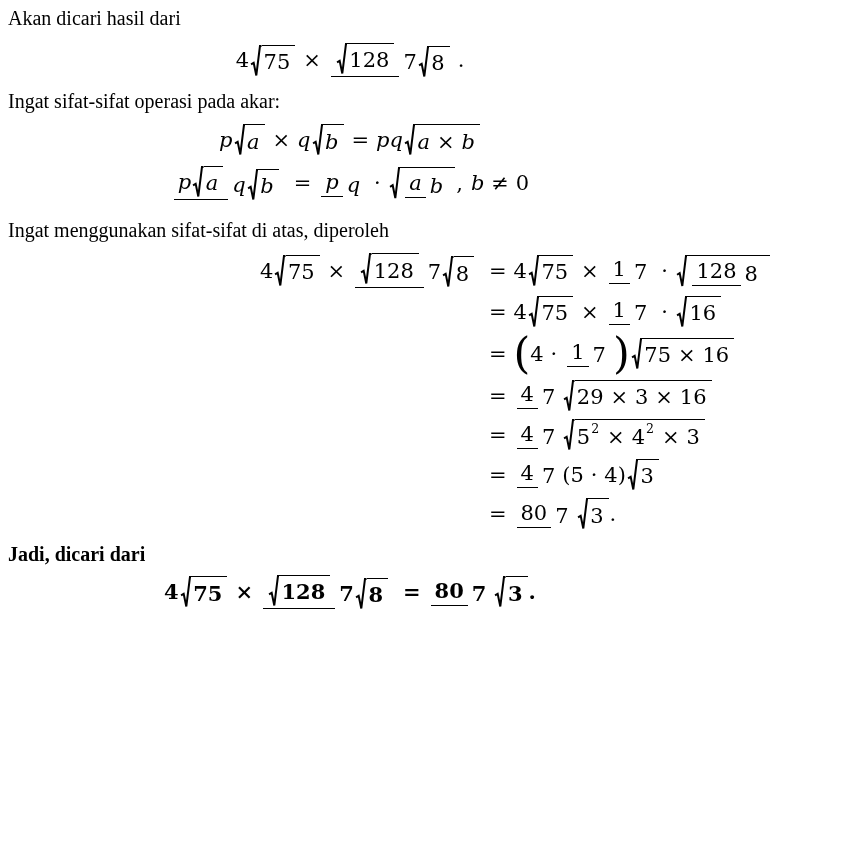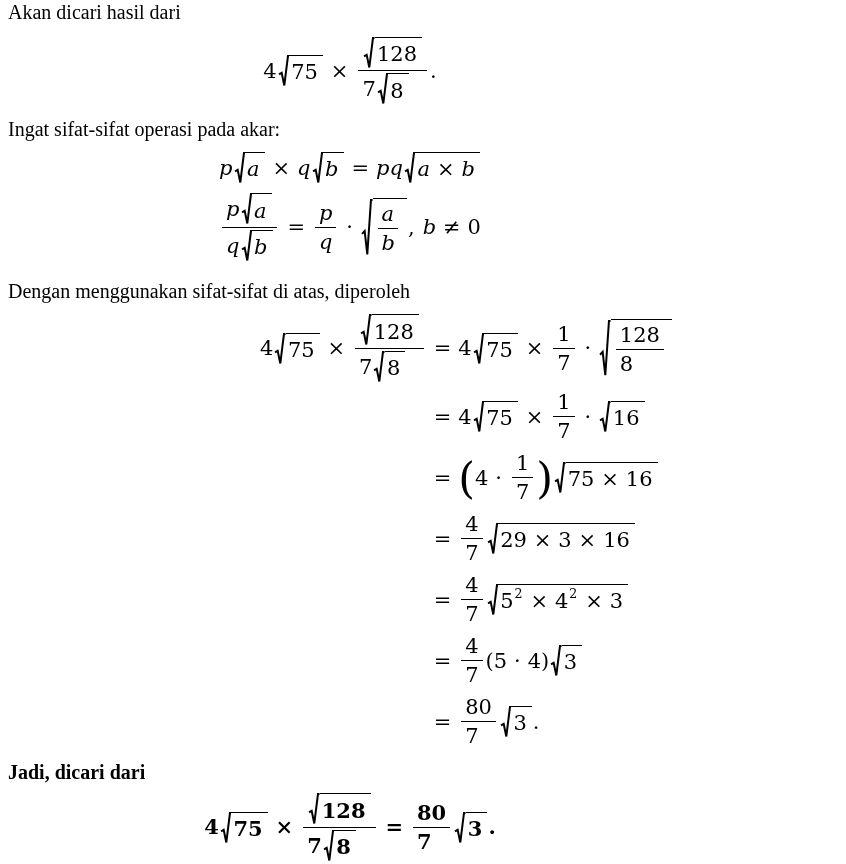--- a/index.html
+++ b/index.html
@@ -1,37 +1,37 @@
 <!DOCTYPE html>
 <html><head>
 <meta charset="utf-8">
 <style>
   html,body{margin:0;padding:0;}
   body{
     width:846px;height:864px;background:#ffffff;color:#000000;
     font-family:"Liberation Serif",serif;overflow:hidden;
   }
-  .doc{width:700px;height:864px;box-sizing:border-box;}
+  .doc{width:700px;height:864px;box-sizing:border-box;padding-top:6px;}
   .para{font-size:20px;line-height:1.25;margin:0;padding-left:8px;}
   .bold{font-weight:bold;}
 
   
   .mathline{
     display:flex;align-items:center;
     font-family:"DejaVu Serif",serif;font-size:21px;line-height:1.15;
   }
   .center{justify-content:center;}
   .tk{white-space:pre;}
   .it{font-style:italic;}
   .op{margin:0 0.33em;white-space:pre;}
   .comma{margin-right:0.38em;}
   .sup{font-size:0.6em;align-self:flex-start;line-height:1;margin:0 1px;}
   .bigp{font-size:2.05em;line-height:0.85;font-family:"DejaVu Serif",serif;}
 
-  .frac{display:inline-flex;flex-direction:column;align-items:flex-start;margin:0 3px;vertical-align:middle;}
+  .frac{display:inline-flex;align-items:flex-end;margin:0 3px;vertical-align:middle;}
   .frac>.num{display:flex;align-items:center;justify-content:center;padding:0 4px 2px 4px;border-bottom:1.6px solid currentColor;}
   .frac>.den{display:flex;align-items:center;justify-content:center;padding:2px 4px 0 4px;}
 
   .sqrt{display:inline-flex;align-items:stretch;margin:0 1px;}
   .sqrt>.rad{width:0.55em;align-self:stretch;flex:none;display:block;}
   .sqrt>.vinc{display:flex;align-items:center;border-top:1.6px solid currentColor;padding:3px 5px 1px 2px;}
 
   
   .problem{margin:12px 0 10px 0;}
   .prop{margin:10px 0;}
@@ -176,21 +176,21 @@
             </span>
           </span>
         </span>
       </span>
       <span class="comma">,</span>
       <span class="tk it">b</span>
       <span class="op">≠</span>
       <span class="tk">0</span>
     </div>
 
-  <p class="para" id="p3">Dengan menggunakan sifat-sifat di atas, diperoleh</p>
+  <p class="para" id="p3">Ingat menggunakan sifat-sifat di atas, diperoleh</p>
 
   <div class="derivation">
       <div class="cell-l">
         <span class="tk">4</span>
         <span class="sqrt">
           <svg viewBox="0 0 22 60" preserveAspectRatio="none" class="rad">
             <polyline points="2,37 7,34 12,58 19,2 22,2" fill="none" stroke="currentColor" stroke-width="2" vector-effect="non-scaling-stroke"></polyline>
           </svg>
           <span class="vinc">
             <span class="tk">75</span>

